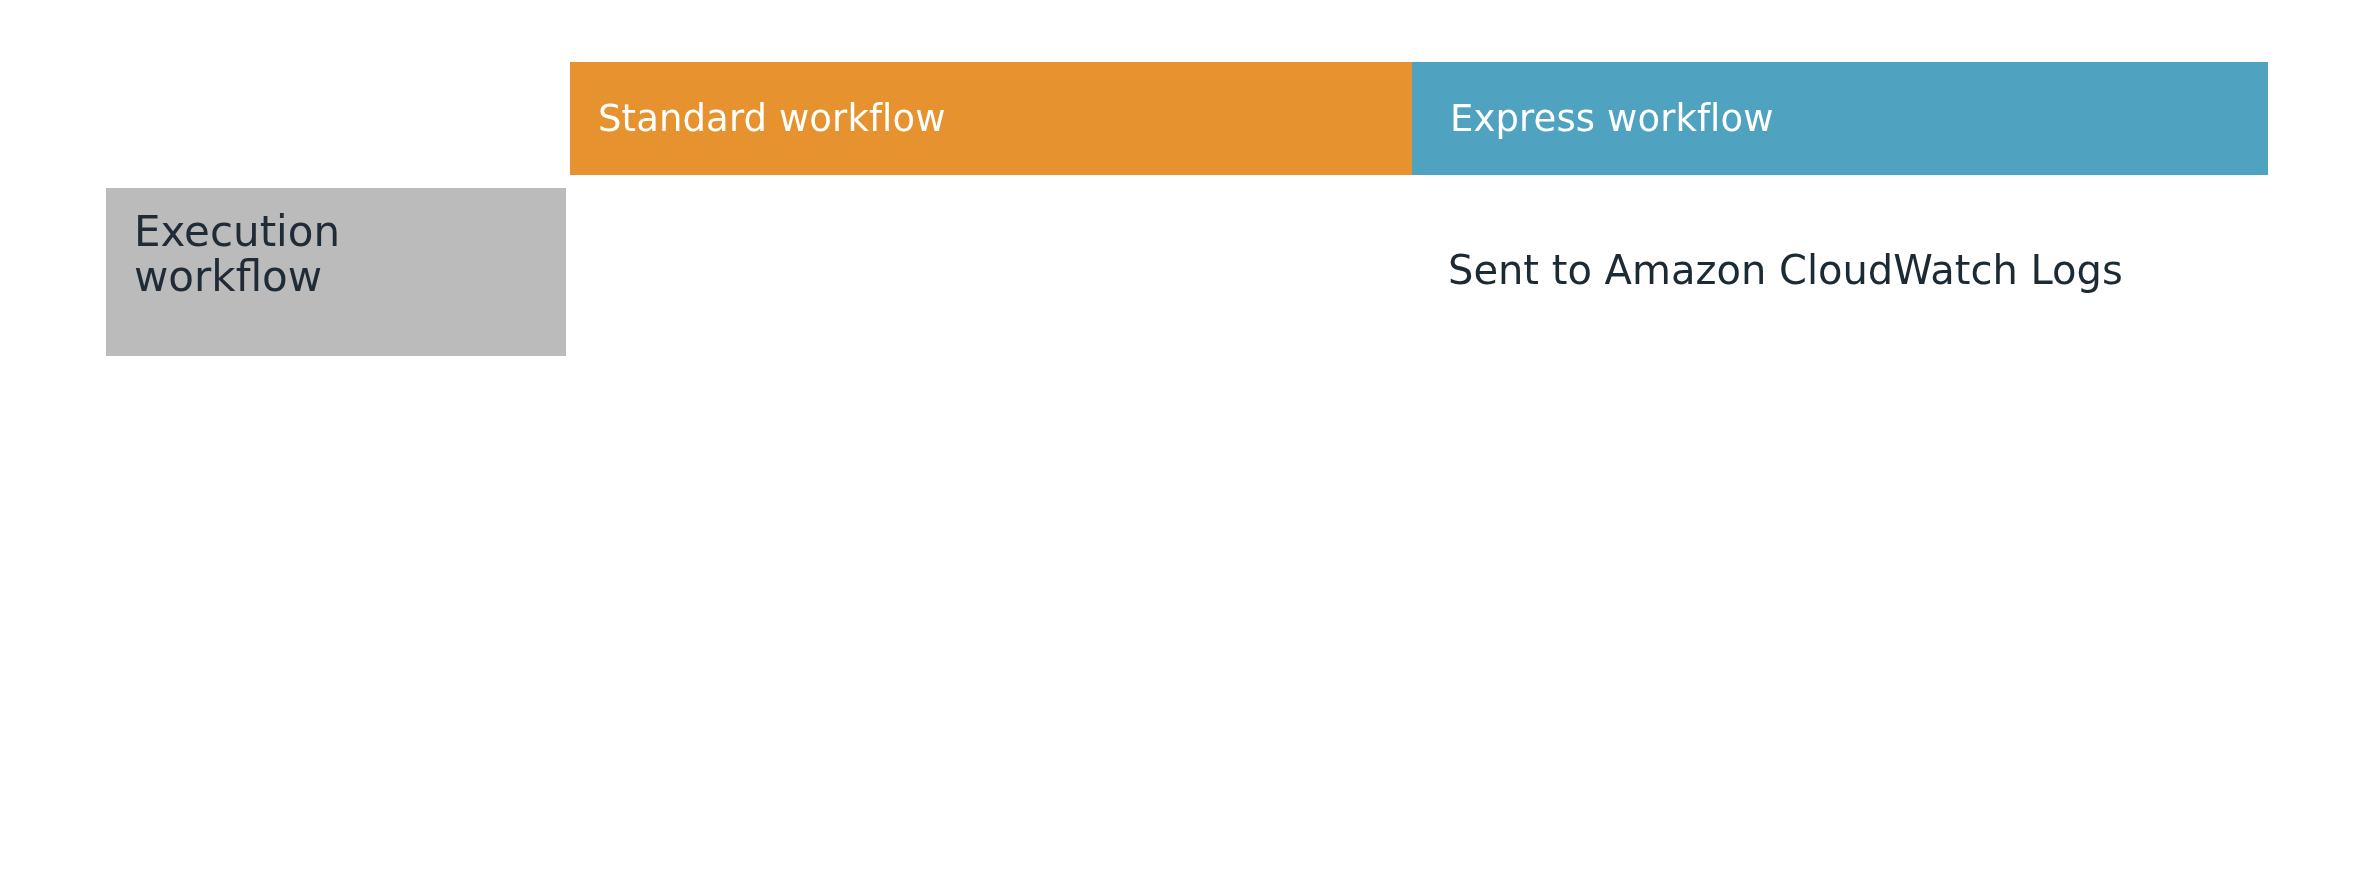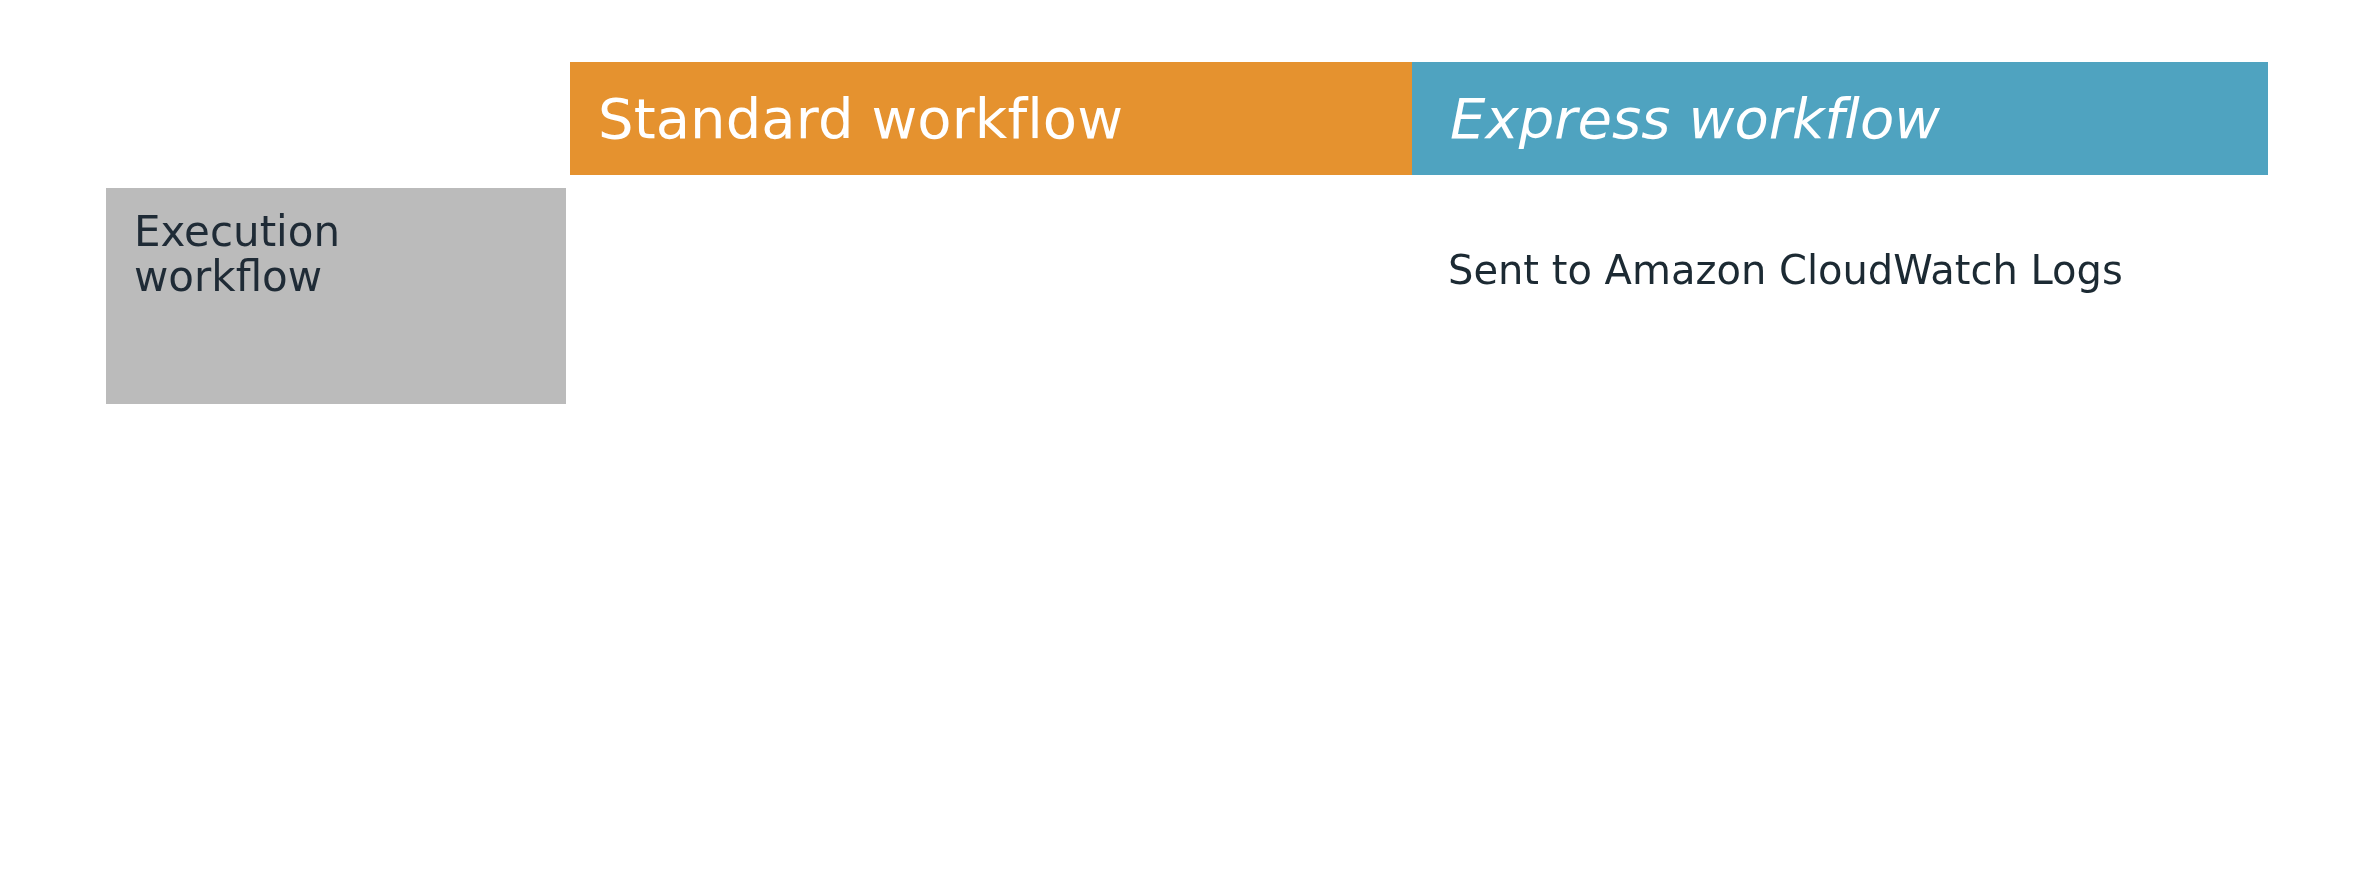--- a/index.html
+++ b/index.html
@@ -27,46 +27,45 @@
 
   
   .col-header {
     position: absolute;
     top: 62px;
     height: 113px;
     box-sizing: border-box;
     display: flex;
     align-items: center;
     color: #ffffff;
-    font-size: 56px;
+    font-size: 37px;
     font-weight: 400;
     letter-spacing: 0.1px;
     white-space: nowrap;
   }
   .col-header.standard {
     left: 570px;
     width: 842px;
     background: #e5922f;
     padding-left: 28px;
   }
   .col-header.express {
     left: 1412px;
     width: 856px;
     background: #4fa3c0;
     padding-left: 38px;
-    font-style: italic;
   }
 
   
   .row-label {
     position: absolute;
     left: 106px;
     top: 188px;
     width: 460px;
-    height: 216px;
+    height: 168px;
     background: #bbbbbb;
     box-sizing: border-box;
     padding: 22px 0 0 28px;
     color: #1f2b36;
     font-size: 42px;
     line-height: 1.07;
     font-weight: 400;
   }
   .row-label .ln { display: block; }
 

